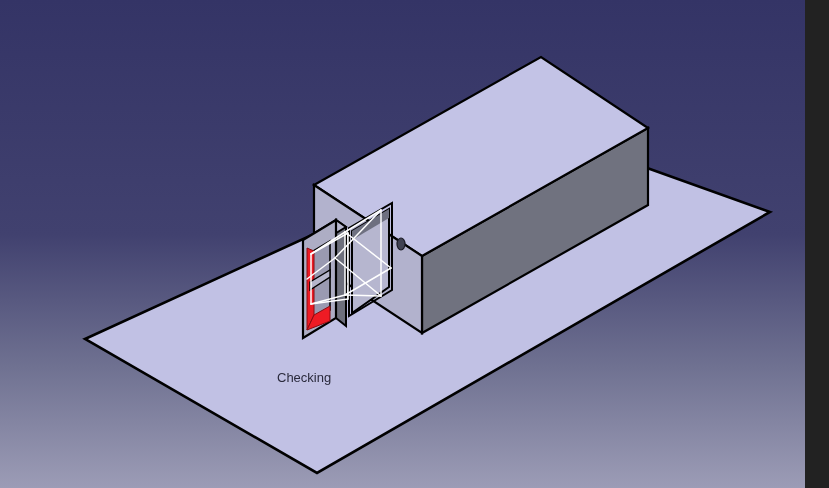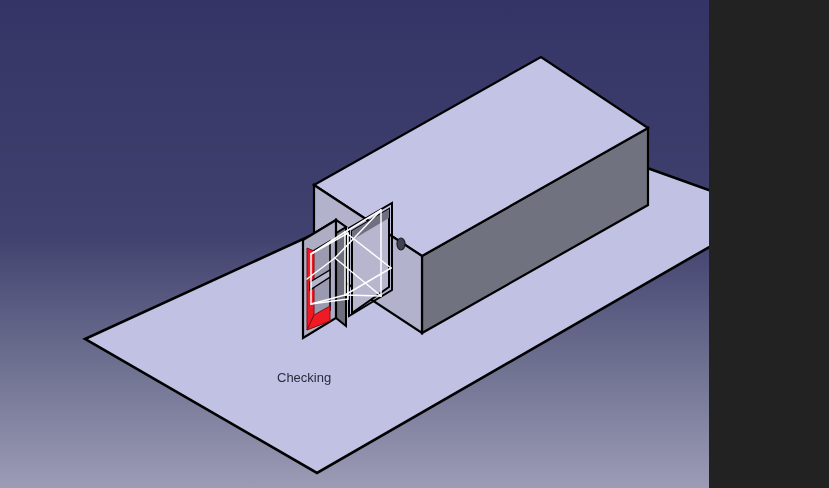--- a/index.html
+++ b/index.html
@@ -2,21 +2,21 @@
 <html><head>
 <meta charset="utf-8">
 <style>
   html, body {
     margin: 0;
     padding: 0;
     background: #222;
   }
   #viewport {
     position: relative;
-    width: 709px;
+    width: 805px;
     height: 488px;
     overflow: hidden;
     font-family: "Liberation Sans", sans-serif;
   }
   #cad-svg {
     display: block;
     width: 829px;
     height: 488px;
   }
   .label-text {

